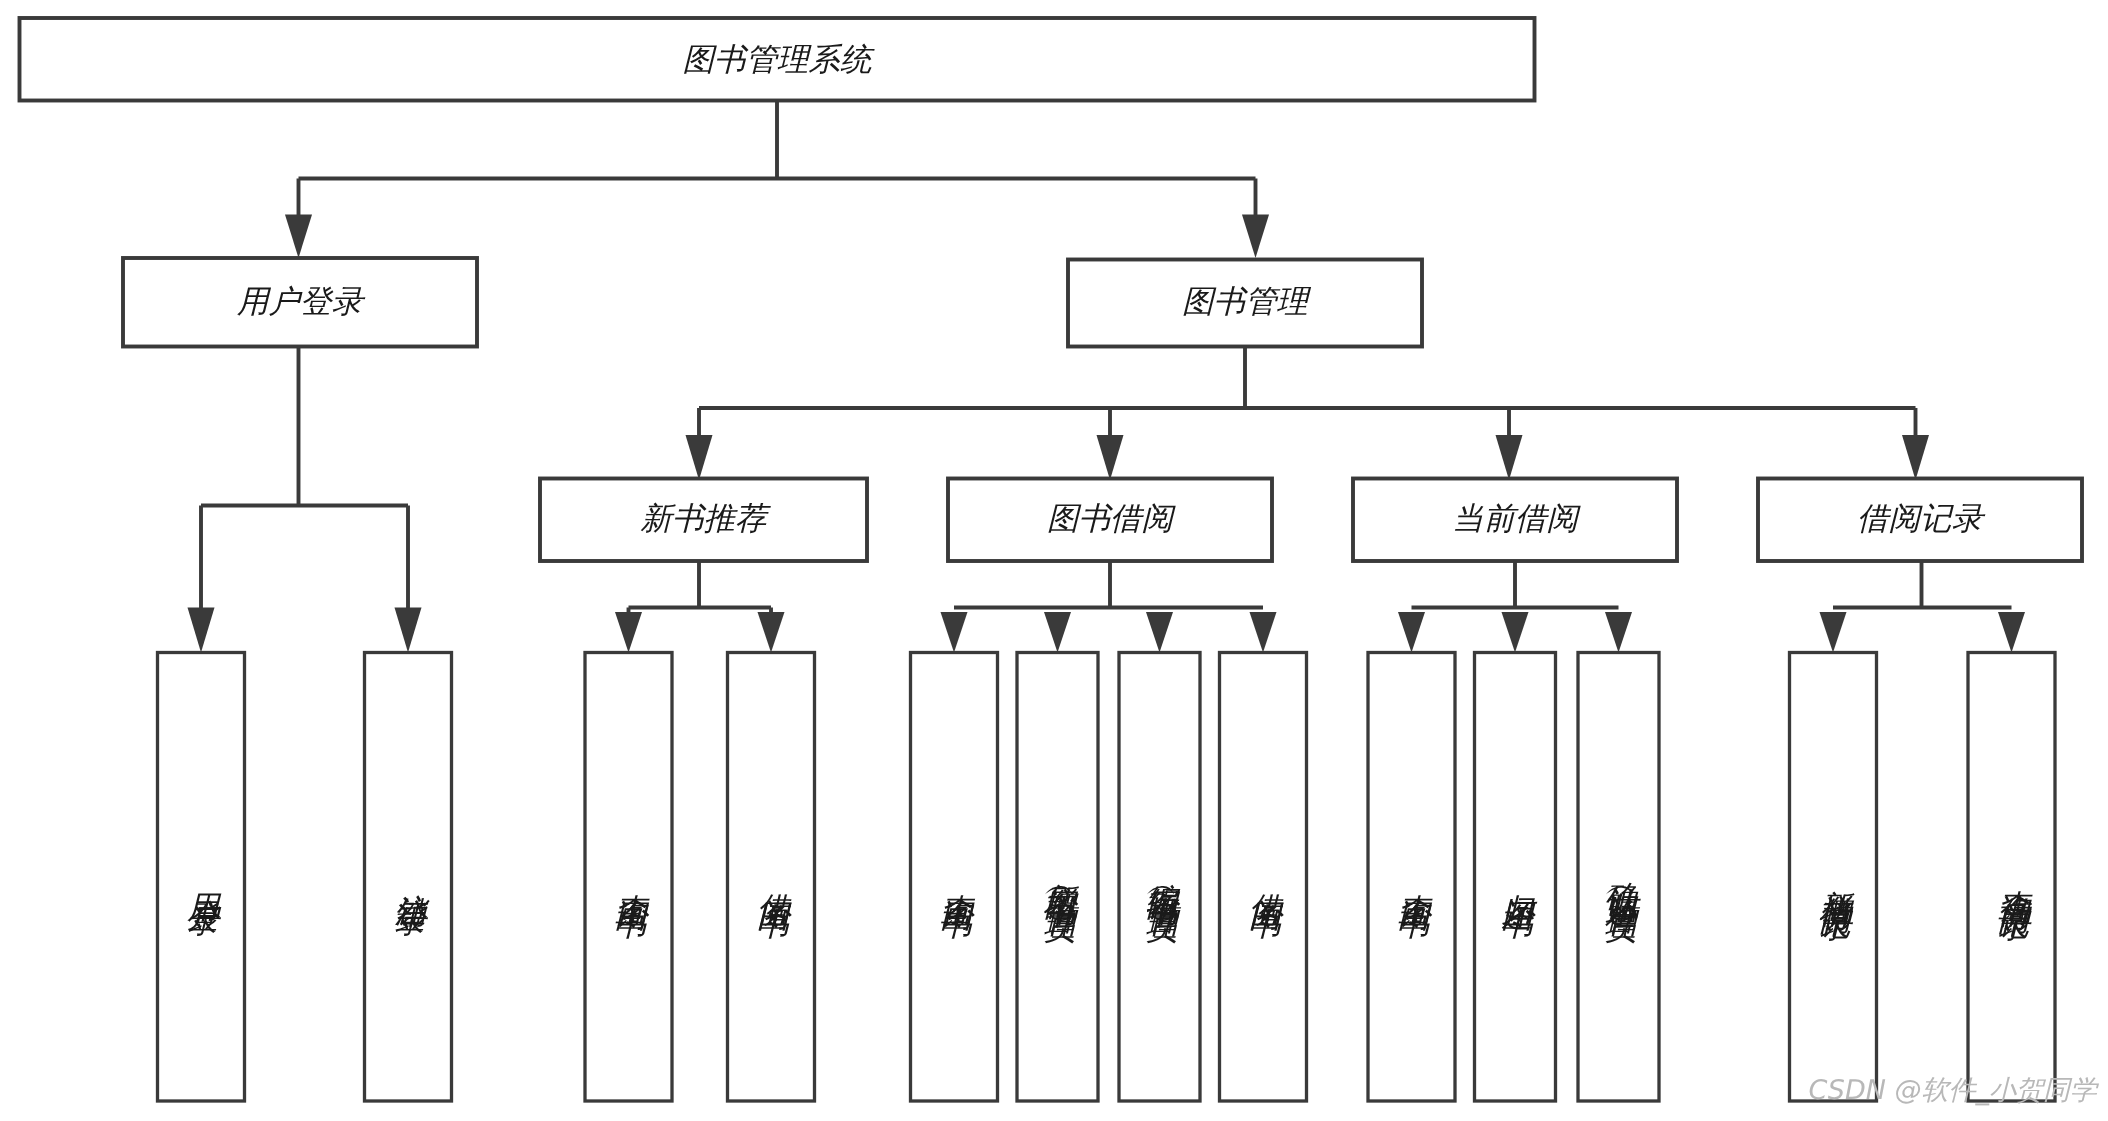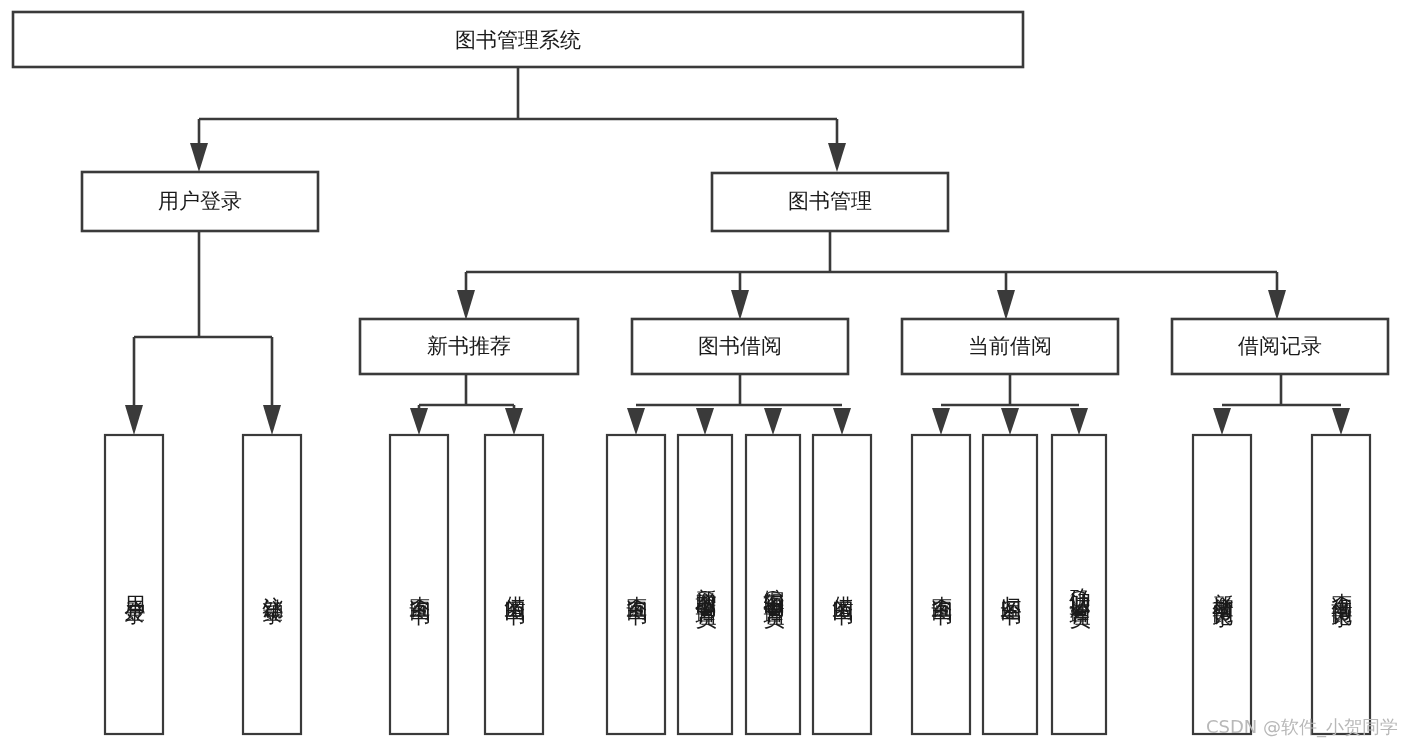--- a/index.html
+++ b/index.html
@@ -14,20 +14,21 @@
     font-family: "DejaVu Sans", "Liberation Sans", sans-serif;
     overflow: hidden;
     position: relative;
   }
   #diagram-root {
     position: absolute;
     left: 0;
     top: 0;
     width: 1405px;
     height: 636px;
+    font-style: italic;
   }
   svg.diagram-canvas {
     display: block;
     width: 1405px;
     height: 747px;
     background: #ffffff;
   }
   .node-box {
     fill: #ffffff;
     stroke: #3a3a3a;

